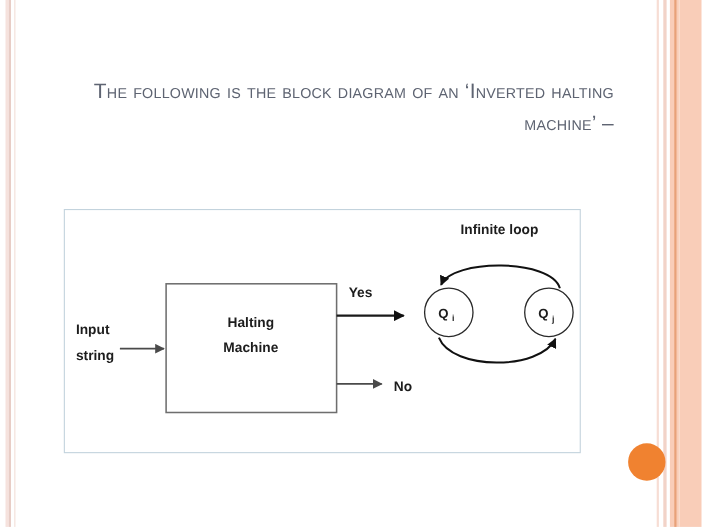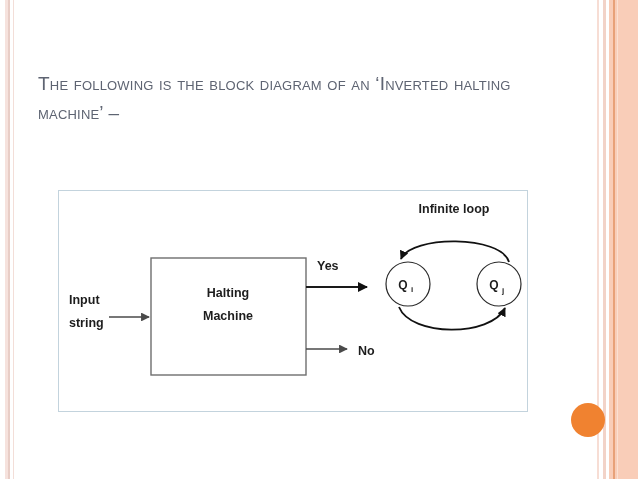--- a/index.html
+++ b/index.html
@@ -7,20 +7,21 @@
     padding: 0;
     background: #ffffff;
   }
   .slide {
     position: relative;
     width: 638px;
     height: 479px;
     background: #ffffff;
     overflow: hidden;
     font-family: "Liberation Sans", sans-serif;
+    text-align: right;
   }
 
   
   .edge-left-outer {
     position: absolute;
     left: 5px; top: 0;
     width: 3px; height: 479px;
     background: #f6e2dd;
   }
   .edge-left-inner {

